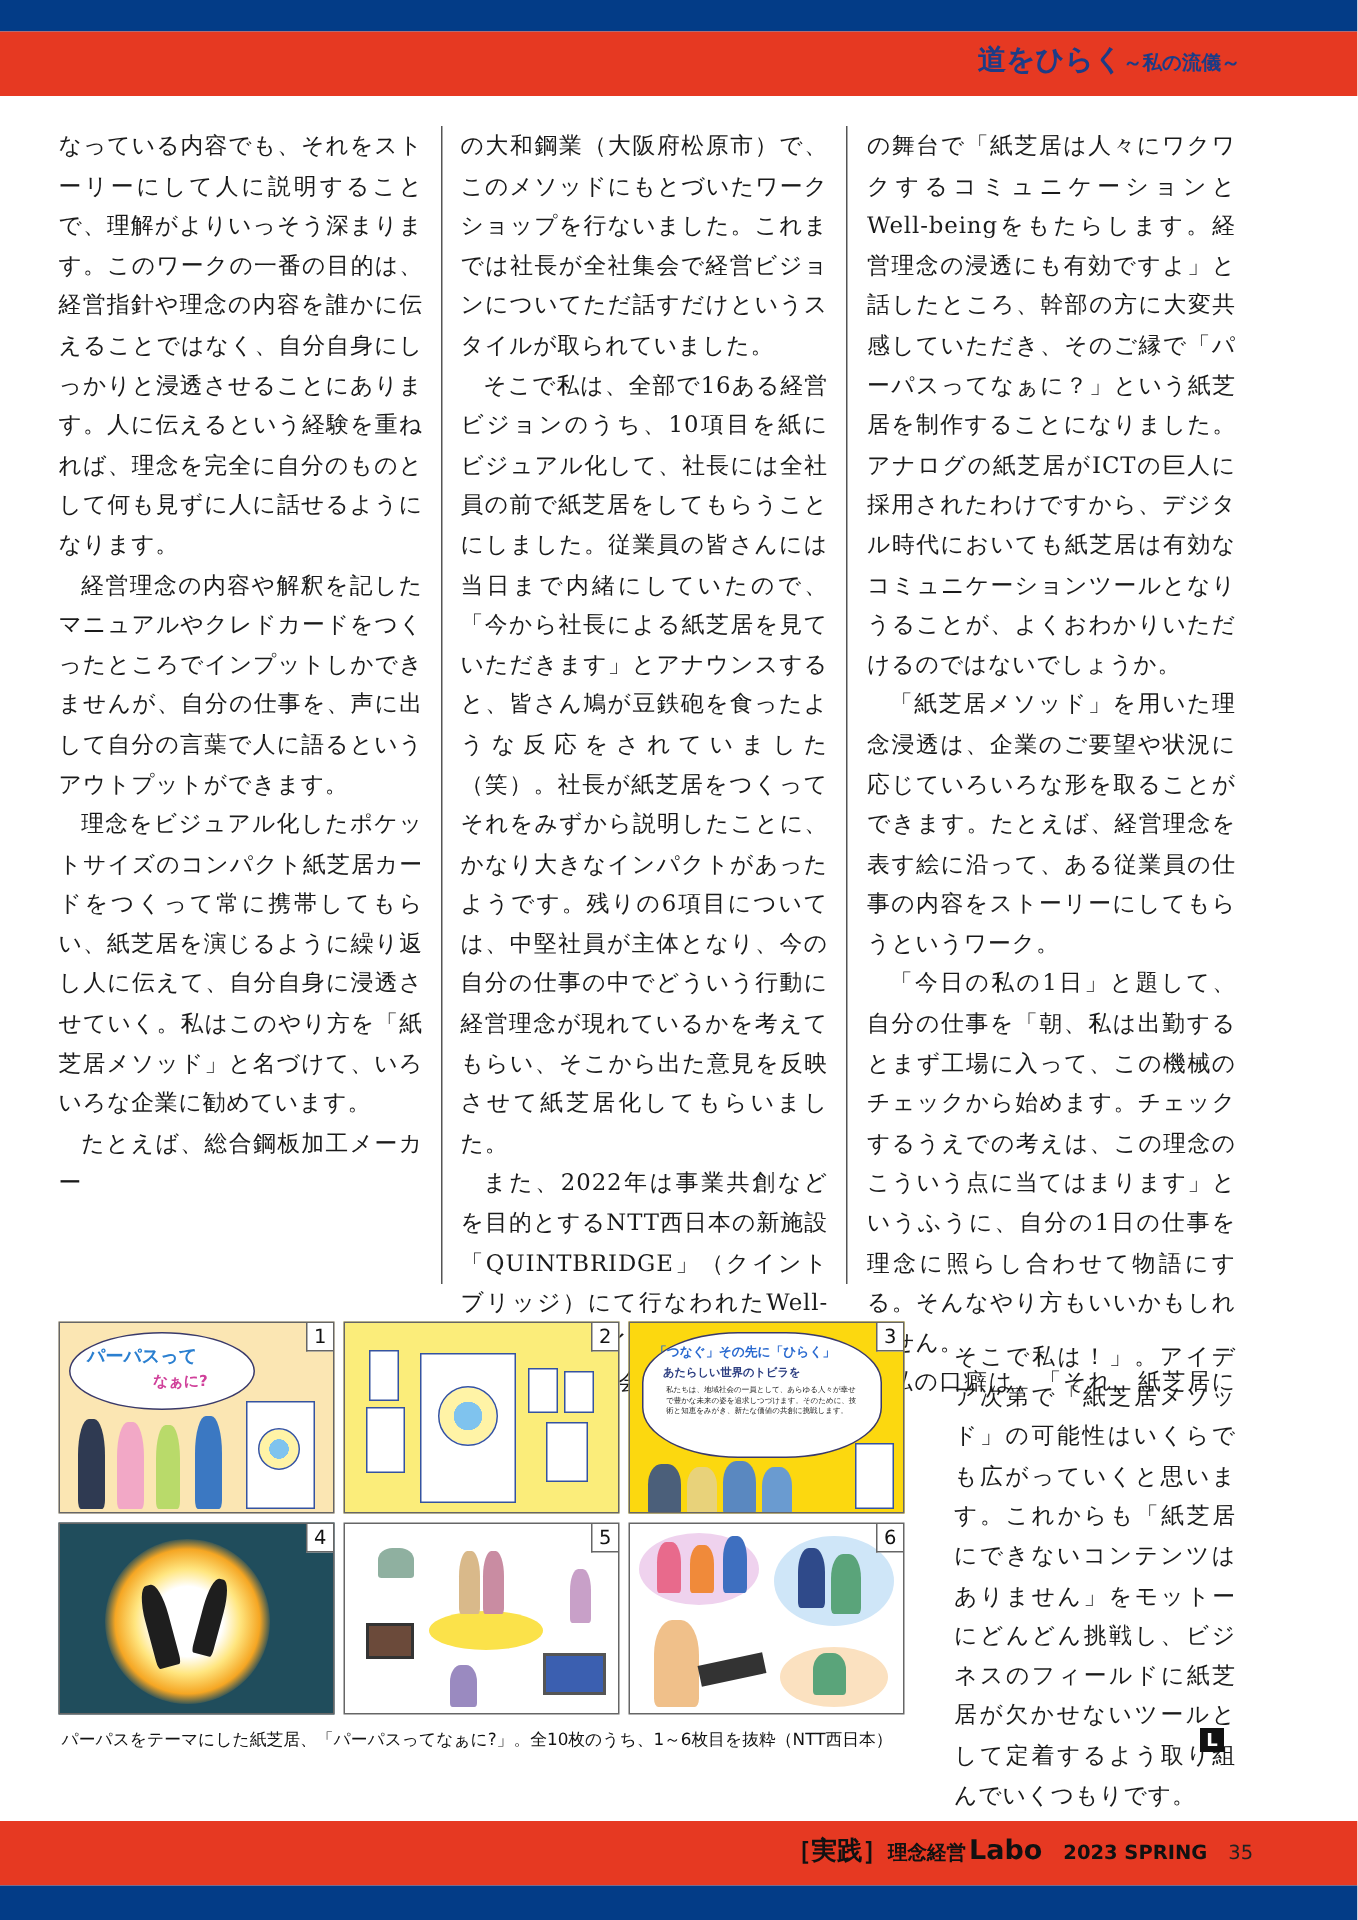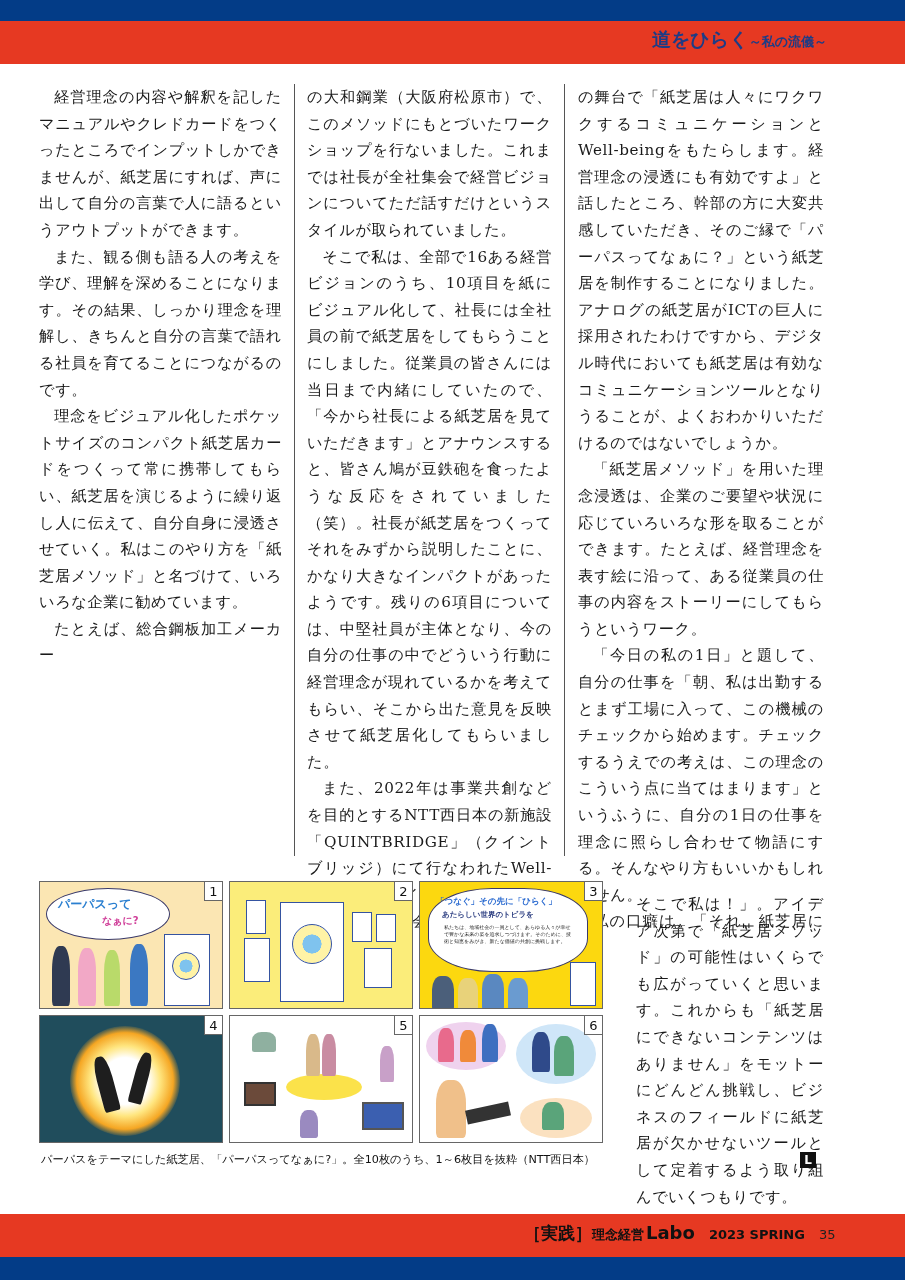--- a/index.html
+++ b/index.html
@@ -57,22 +57,22 @@
 <div class="top-blue"></div>
 <div class="top-red"></div>
 <div class="header-title">
   <span class="big">道をひらく</span><span class="small">～私の流儀～</span>
 </div>
 
 <div class="vline" style="left:294px; top:84px; height:772px;"></div>
 <div class="vline" style="left:564px; top:84px; height:772px;"></div>
 
 <div class="col col1">
-  <p class="indent">経営理念の内容や解釈を記したマニュアルやクレドカードをつくったところでインプットしかできませんが、紙芝居にすれば、声に出して自分の言葉で人に語るというアウトプットができます。</p>
-  <p class="indent">また、観る側も語る人の考えを学び、理解を深めることになります。その結果、しっかり理念を理解し、きちんと自分の言葉で語れる社員を育てることにつながるのです。</p>
+  <p>なっている内容でも、それをストーリーにして人に説明することで、理解がよりいっそう深まります。このワークの一番の目的は、経営指針や理念の内容を誰かに伝えることではなく、自分自身にしっかりと浸透させることにあります。人に伝えるという経験を重ねれば、理念を完全に自分のものとして何も見ずに人に話せるようになります。</p>
+  <p class="indent">経営理念の内容や解釈を記したマニュアルやクレドカードをつくったところでインプットしかできませんが、自分の仕事を、声に出して自分の言葉で人に語るというアウトプットができます。</p>
   <p class="indent">理念をビジュアル化したポケットサイズのコンパクト紙芝居カードをつくって常に携帯してもらい、紙芝居を演じるように繰り返し人に伝えて、自分自身に浸透させていく。私はこのやり方を「紙芝居メソッド」と名づけて、いろいろな企業に勧めています。</p>
   <p class="indent">たとえば、総合鋼板加工メーカー</p>
 </div>
 
 <div class="col col2">
   <p>の大和鋼業（大阪府松原市）で、このメソッドにもとづいたワークショップを行ないました。これまでは社長が全社集会で経営ビジョンについてただ話すだけというスタイルが取られていました。</p>
   <p class="indent">そこで私は、全部で16ある経営ビジョンのうち、10項目を紙にビジュアル化して、社長には全社員の前で紙芝居をしてもらうことにしました。従業員の皆さんには当日まで内緒にしていたので、「今から社長による紙芝居を見ていただきます」とアナウンスすると、皆さん鳩が豆鉄砲を食ったような反応をされていました（笑）。社長が紙芝居をつくってそれをみずから説明したことに、かなり大きなインパクトがあったようです。残りの6項目については、中堅社員が主体となり、今の自分の仕事の中でどういう行動に経営理念が現れているかを考えてもらい、そこから出た意見を反映させて紙芝居化してもらいました。</p>
   <p class="indent">また、2022年は事業共創などを目的とするNTT西日本の新施設「QUINTBRIDGE」（クイントブリッジ）にて行なわれたWell-being関連のイベントで、紙芝居を公演する機会をいただきました。そ</p>
 </div>
 

